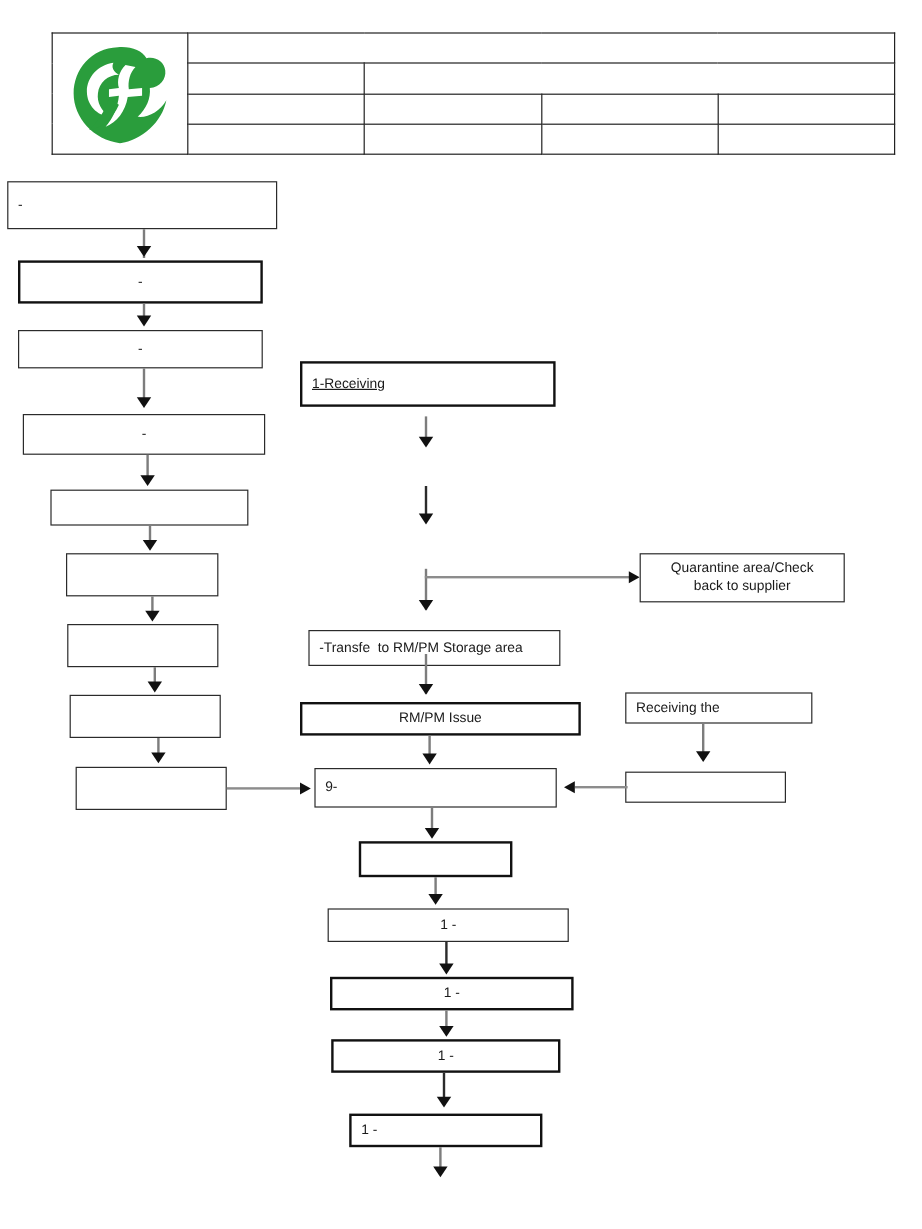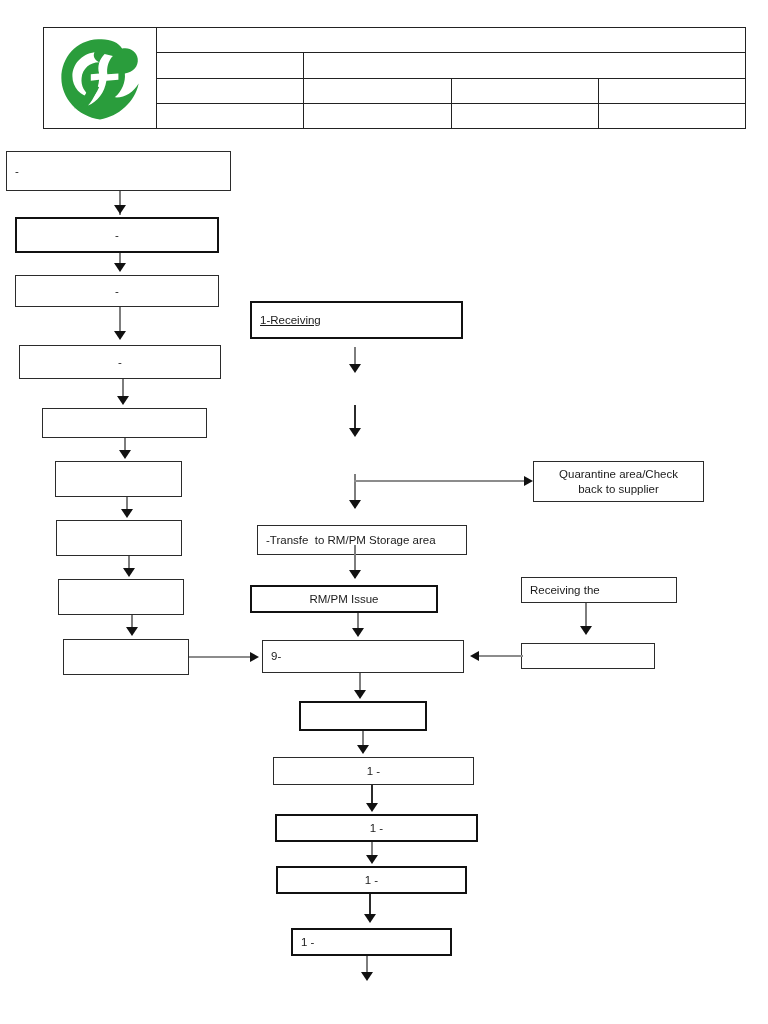--- a/index.html
+++ b/index.html
@@ -210,21 +210,21 @@
   <div class="node left bold-border" style="left:250px; top:301px; width:213px; height:38px;text-decoration:underline;">
     <span class="txt">1-Receiving</span>
   </div>
 
 
 
   <div class="node left" style="left:257px; top:515px; width:210px; height:30px;margin-top:10px;">
     <span class="txt">-Transfe  to RM/PM Storage area</span>
   </div>
 
-  <div class="node center bold-border" style="left:250px; top:585px; width:188px; height:28px;">
+  <div class="node center bold-border" style="left:250px; top:585px; width:234px; height:28px;">
     <span class="txt">RM/PM Issue</span>
   </div>
 
   <div class="node left" style="left:262px; top:640px; width:202px; height:33px;">
     <span class="txt">9-</span>
   </div>
 
   <div class="node center bold-border" style="left:299px; top:701px; width:128px; height:30px;">
     <span class="txt"></span>
   </div>

